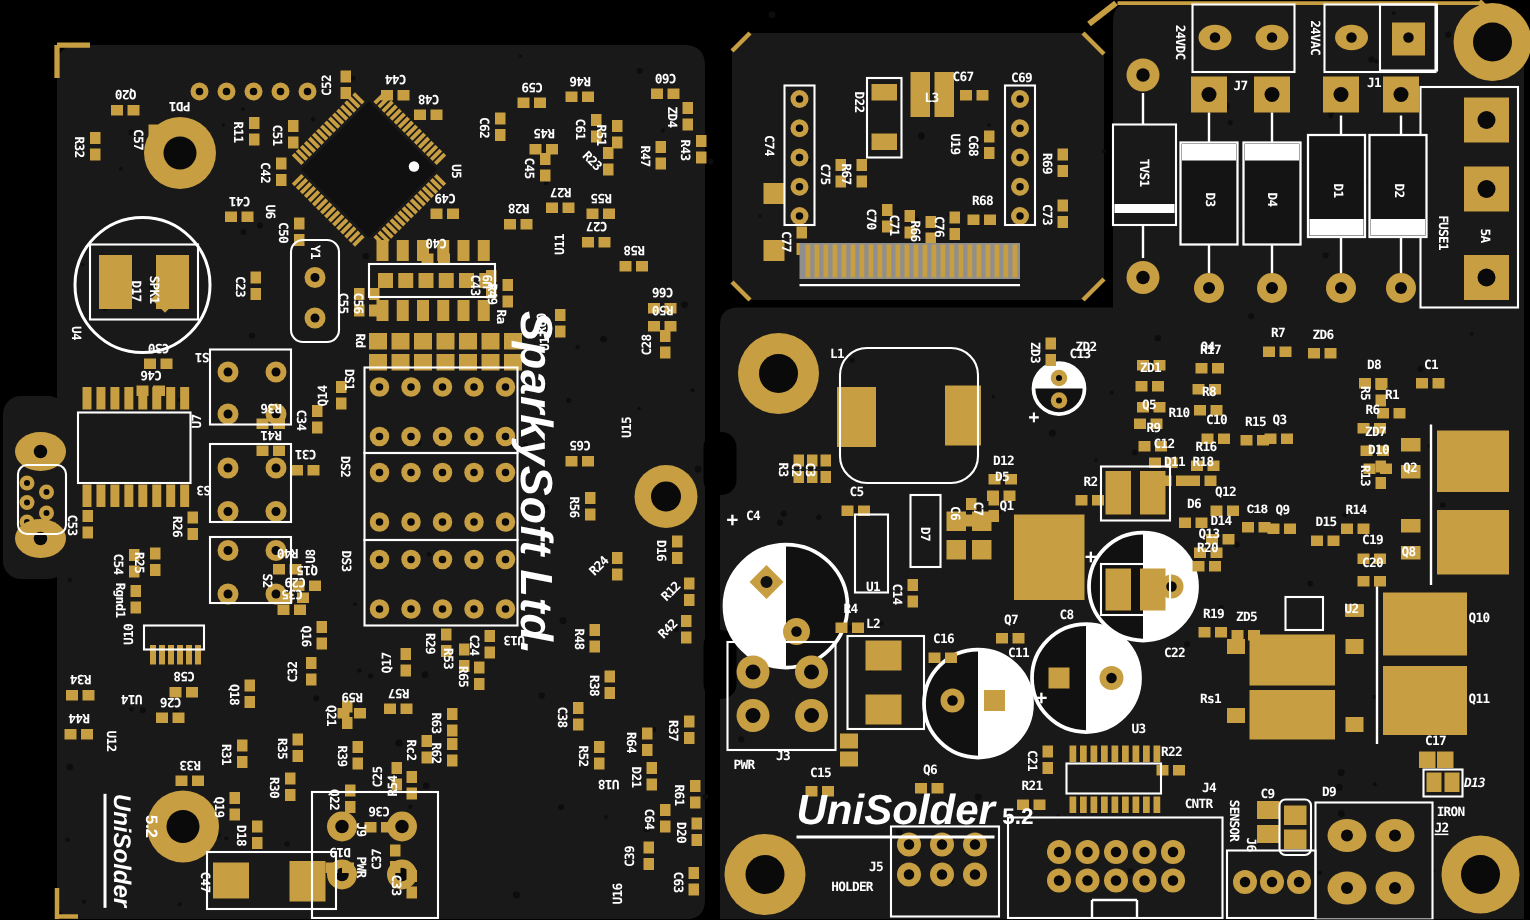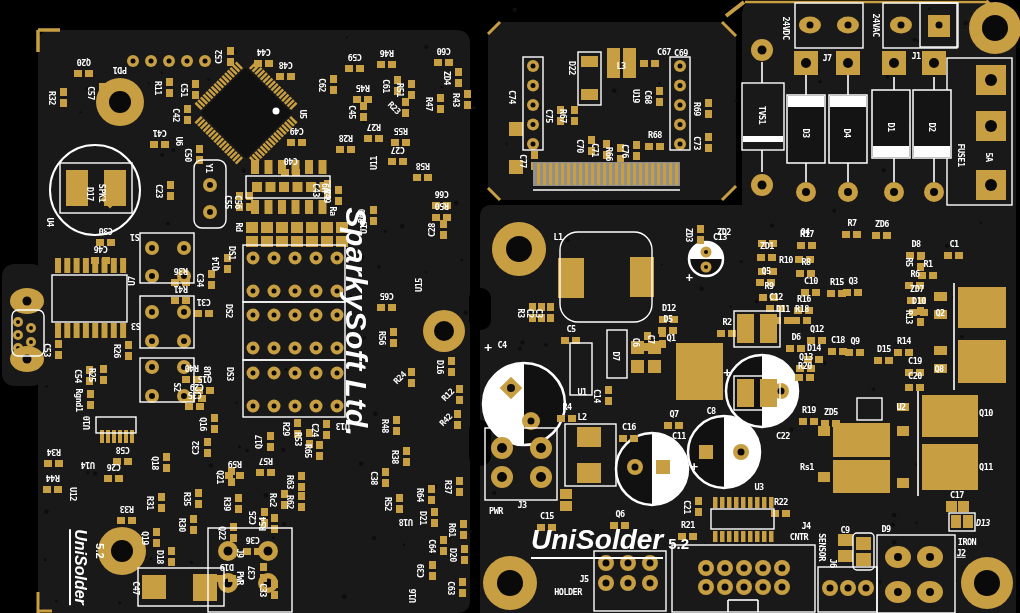--- a/index.html
+++ b/index.html
@@ -1240,38 +1240,38 @@
       <span class="lb" style="left: 847px; top: 133px; --r: 90deg;">D4</span>
       <span class="lb" style="left: 891px; top: 127px; --r: 90deg;">D1</span>
       <span class="lb" style="left: 932px; top: 127px; --r: 90deg;">D2</span>
       <span class="lb" style="left: 961px; top: 155px; --r: 90deg;">FUSE1</span>
       <span class="lb" style="left: 989px; top: 157px; --r: 90deg;">5A</span>
       <span class="lb" style="left: 512px; top: 97px; --r: 90deg;">C74</span>
       <span class="lb" style="left: 549px; top: 116px; --r: 90deg;">C75</span>
       <span class="lb" style="left: 523px; top: 161px; --r: 90deg;">C77</span>
       <span class="lb" style="left: 572px; top: 68px; --r: 90deg;">D22</span>
       <span class="lb" style="left: 621px; top: 66px; --r: 0deg;">L3</span>
-      <span class="lb" style="left: 664px; top: 52px; --r: 0deg;">C67</span>
+      <span class="lb" style="left: 642px; top: 52px; --r: 0deg;">C67</span>
       <span class="lb" style="left: 681px; top: 53px; --r: 0deg;">C69</span>
       <span class="lb" style="left: 636px; top: 96px; --r: 90deg;">U19</span>
       <span class="lb" style="left: 648px; top: 97px; --r: 90deg;">C68</span>
       <span class="lb" style="left: 563px; top: 116px; --r: 90deg;">R67</span>
       <span class="lb" style="left: 697px; top: 109px; --r: 90deg;">R69</span>
       <span class="lb" style="left: 655px; top: 135px; --r: 0deg;">R68</span>
       <span class="lb" style="left: 580px; top: 146px; --r: 90deg;">C70</span>
       <span class="lb" style="left: 595px; top: 150px; --r: 90deg;">C71</span>
       <span class="lb" style="left: 609px; top: 154px; --r: 90deg;">R66</span>
       <span class="lb" style="left: 625px; top: 151px; --r: 90deg;">C76</span>
       <span class="lb" style="left: 697px; top: 143px; --r: 90deg;">C73</span>
       <span class="lb" style="left: 558px; top: 237px; --r: 0deg;">L1</span>
       <span class="lb" style="left: 689px; top: 235px; --r: 90deg;">ZD3</span>
       <span class="lb" style="left: 720px; top: 237px; --r: 0deg;">C13</span>
       <span class="lb" style="left: 724px; top: 232px; --r: 0deg;">ZD2</span>
       <span class="lb" style="left: 767px; top: 246px; --r: 0deg;">ZD1</span>
-      <span class="lb" style="left: 768px; top: 260px; padding-left: 36px; --r: 0deg;">R10</span>
+      <span class="lb" style="left: 768px; top: 276px; padding-left: 36px; --r: 0deg;">R10</span>
       <span class="lb" style="left: 766px; top: 271px; --r: 0deg;">Q5</span>
       <span class="lb" style="left: 769px; top: 286px; --r: 0deg;">R9</span>
       <span class="lb" style="left: 776px; top: 297px; --r: 0deg;">C12</span>
       <span class="lb" style="left: 783px; top: 309px; --r: 0deg;">D11</span>
       <span class="lb" style="left: 669px; top: 308px; --r: 0deg;">D12</span>
       <span class="lb" style="left: 668px; top: 319px; --r: 0deg;">D5</span>
       <span class="lb" style="left: 521px; top: 313px; --r: 90deg;">R3</span>
       <span class="lb" style="left: 530px; top: 313px; --r: 90deg;">C2</span>
       <span class="lb" style="left: 539px; top: 313px; --r: 90deg;">C3</span>
       <span class="lb" style="left: 571px; top: 329px; --r: 0deg;">C5</span>
@@ -1296,21 +1296,21 @@
       <span class="lb" style="left: 928px; top: 264px; --r: 0deg;">R1</span>
       <span class="lb" style="left: 915px; top: 274px; --r: 0deg;">R6</span>
       <span class="lb" style="left: 917px; top: 289px; --r: 0deg;">ZD7</span>
       <span class="lb" style="left: 919px; top: 301px; --r: 0deg;">D10</span>
       <span class="lb" style="left: 909px; top: 317px; --r: 90deg;">R13</span>
       <span class="lb" style="left: 940px; top: 313px; --r: 0deg;">Q2</span>
       <span class="lb" style="left: 954px; top: 244px; --r: 0deg;">C1</span>
       <span class="lb" style="left: 804px; top: 299px; --r: 0deg;">R16</span>
       <span class="lb" style="left: 802px; top: 309px; --r: 0deg;">R18</span>
       <span class="lb" style="left: 817px; top: 329px; --r: 0deg;">Q12</span>
-      <span class="lb" style="left: 838px; top: 340px; --r: 0deg;">C18</span>
+      <span class="lb" style="left: 838px; top: 340px; font-family: Liberation Mono, monospace; --r: 0deg;">C18</span>
       <span class="lb" style="left: 855px; top: 341px; --r: 0deg;">Q9</span>
       <span class="lb" style="left: 904px; top: 341px; --r: 0deg;">R14</span>
       <span class="lb" style="left: 814px; top: 348px; --r: 0deg;">D14</span>
       <span class="lb" style="left: 884px; top: 349px; --r: 0deg;">D15</span>
       <span class="lb" style="left: 806px; top: 357px; --r: 0deg;">Q13</span>
       <span class="lb" style="left: 805px; top: 366px; --r: 0deg;">R20</span>
       <span class="lb" style="left: 915px; top: 361px; --r: 0deg;">C19</span>
       <span class="lb" style="left: 915px; top: 376px; --r: 0deg;">C20</span>
       <span class="lb" style="left: 939px; top: 369px; --r: 0deg;">Q8</span>
       <span class="lb" style="left: 502px; top: 345px; --r: 0deg;">C4</span>

